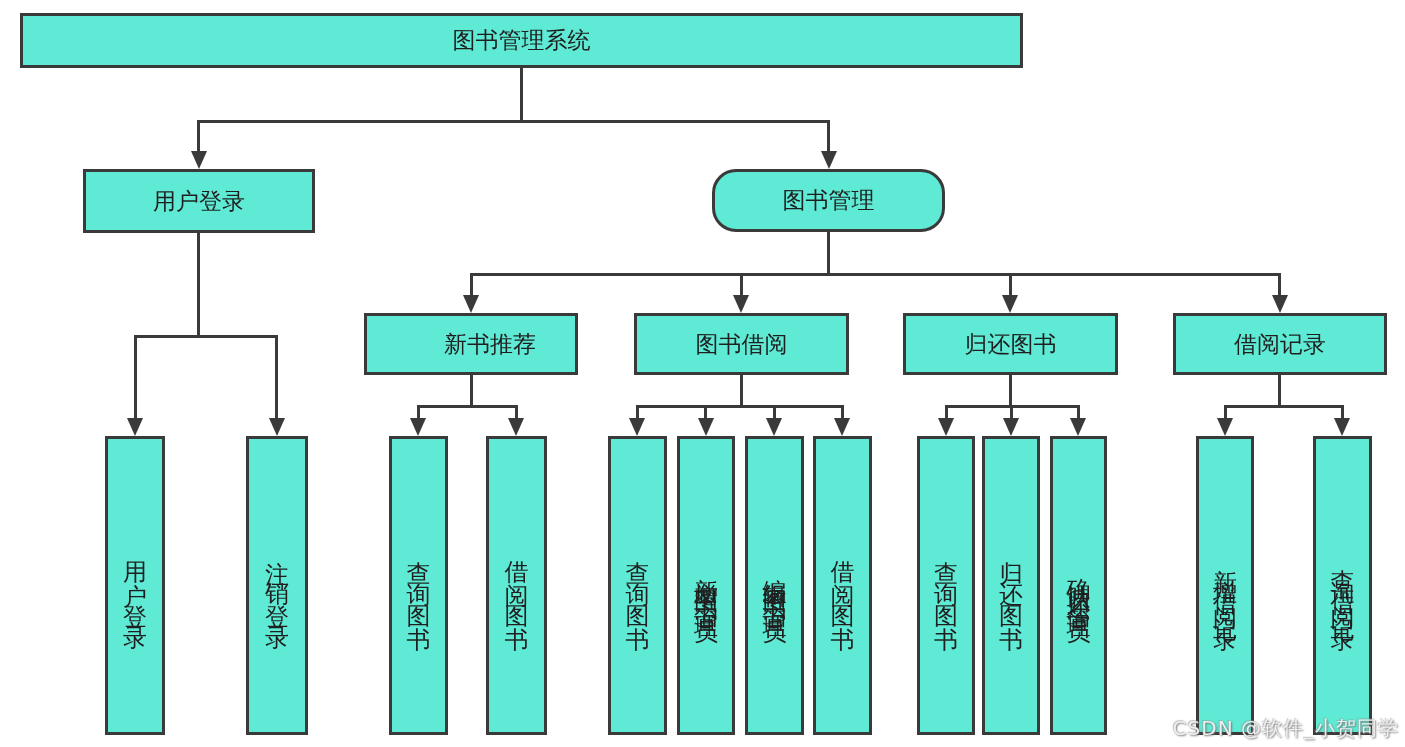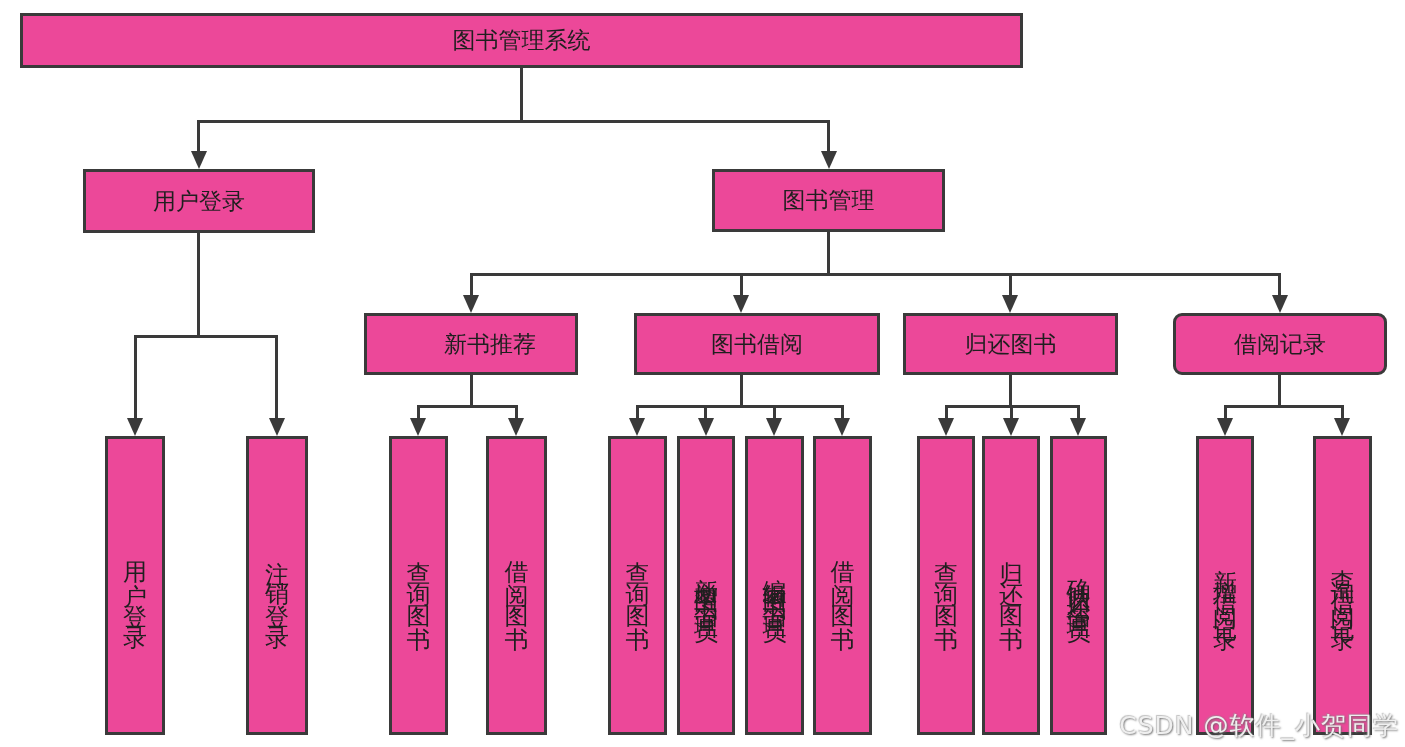--- a/index.html
+++ b/index.html
@@ -3,21 +3,21 @@
 <meta charset="utf-8">
 <style>
   html,body { margin:0; padding:0; }
   body {
     width:1405px; height:747px; position:relative; overflow:hidden;
     background:#ffffff;
     font-family:"DejaVu Sans","Liberation Sans",sans-serif;
   }
   .box {
     position:absolute; box-sizing:border-box;
-    border:3px solid #3a3a3a; background:#ec4899;
+    border:3px solid #3a3a3a; background:#5eead4;
     display:flex; align-items:center; justify-content:center;
     color:#1f1f1f; font-size:23px; white-space:nowrap;
   }
   .vbox {
     writing-mode:vertical-lr;
     white-space:normal;
     font-size:24px;
   }
   .sp4 { letter-spacing:22px; }
   .sp6 { letter-spacing:12px; }
@@ -25,37 +25,37 @@
   .hl { position:absolute; height:3px; background:#3a3a3a; }
   .vl { position:absolute; width:3px;  background:#3a3a3a; }
   .tri {
     position:absolute; width:0; height:0;
     border-left:8px solid transparent;
     border-right:8px solid transparent;
     border-top:18px solid #3a3a3a;
   }
   .watermark {
     position:absolute; right:6px; bottom:5px; z-index:5;
-    font-size:25px; letter-spacing:1px;
+    font-size:20px; letter-spacing:1px;
     color:#efefef;
     text-shadow:1px 1px 2px rgba(105,105,105,.9), -1px -1px 1px rgba(150,150,150,.55);
   }
 </style>
 </head>
 <body>
 
 <div class="box" style="left:20px; top:13px; width:1003px; height:55px;">图书管理系统</div>
 
 <div class="box" style="left:83px; top:169px; width:232px; height:64px;">用户登录</div>
-<div class="box" style="left:712px; top:169px; width:233px; height:63px;">图书管理</div>
+<div class="box" style="left:712px; top:169px; width:233px; height:63px;border-radius:24px;">图书管理</div>
 
 <div class="box" style="left:364px; top:313px; width:214px; height:62px;padding-left:38px;">新书推荐</div>
-<div class="box" style="left:634px; top:313px; width:246px; height:62px;">图书借阅</div>
+<div class="box" style="left:634px; top:313px; width:215px; height:62px;">图书借阅</div>
 <div class="box" style="left:903px; top:313px; width:215px; height:62px;">归还图书</div>
-<div class="box" style="left:1173px; top:313px; width:214px; height:62px;border-radius:9px;">借阅记录</div>
+<div class="box" style="left:1173px; top:313px; width:214px; height:62px;">借阅记录</div>
 
 <div class="box vbox sp4" style="left:105px; top:436px; width:60px; height:299px;">用户登录</div>
 <div class="box vbox sp4" style="left:246px; top:436px; width:62px; height:299px;">注销登录</div>
 
 <div class="box vbox sp4" style="left:389px; top:436px; width:59px; height:299px;">查询图书</div>
 <div class="box vbox sp4" style="left:486px; top:436px; width:61px; height:299px;">借阅图书</div>
 
 <div class="box vbox sp4" style="left:608px; top:436px; width:59px; height:299px;">查询图书</div>
 <div class="box vbox sp9" style="left:677px; top:436px; width:58px; height:299px;">新增图书（管理员）</div>
 <div class="box vbox sp9" style="left:745px; top:436px; width:59px; height:299px;">编辑图书（管理员）</div>

